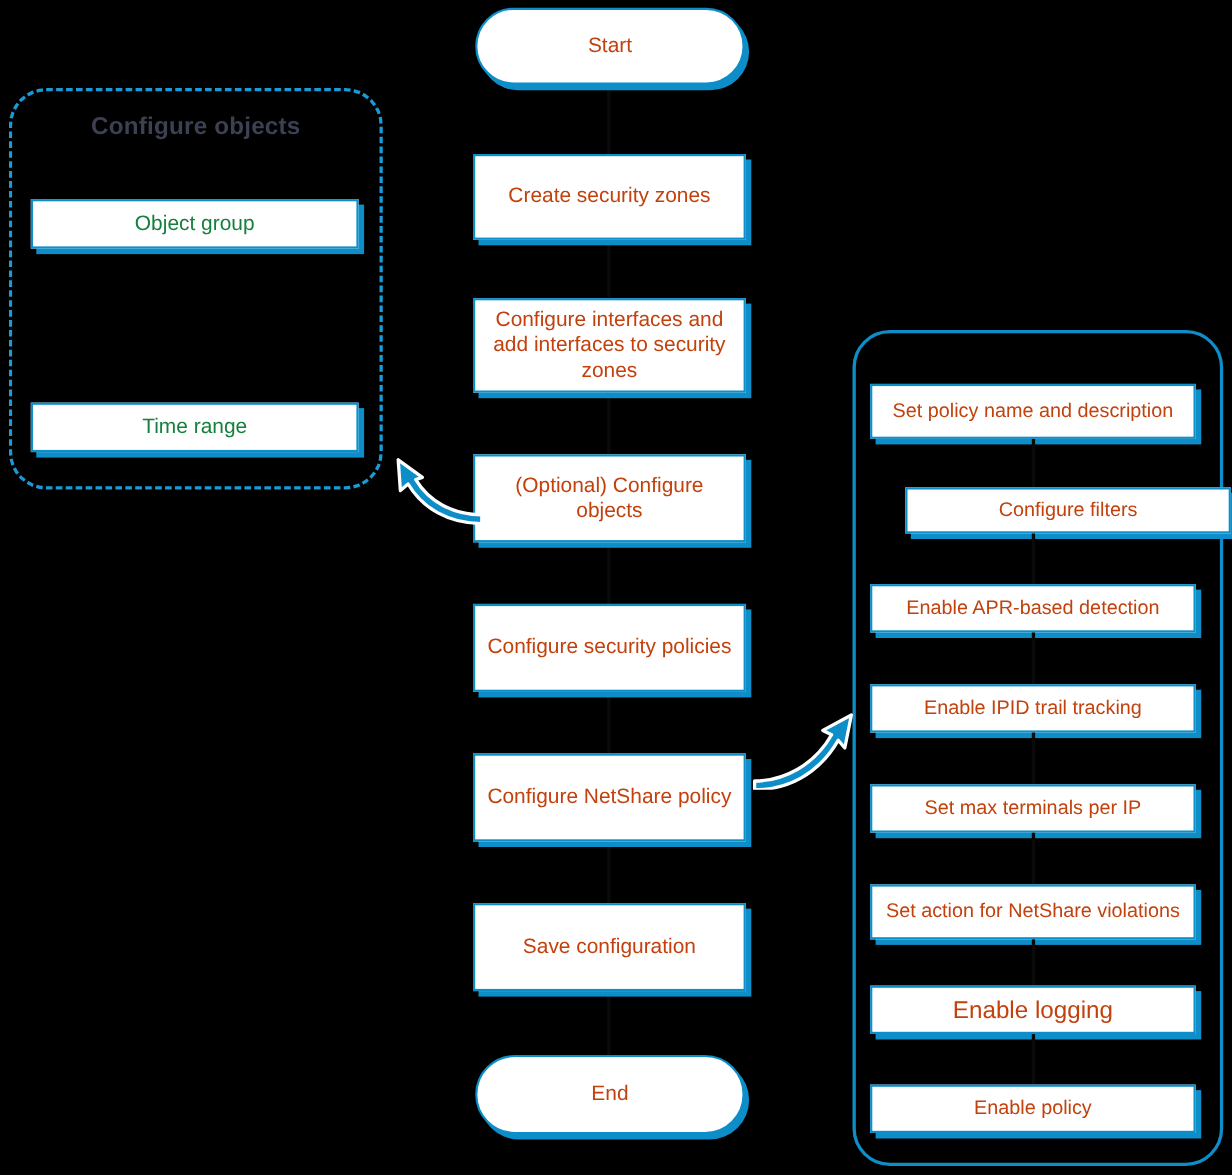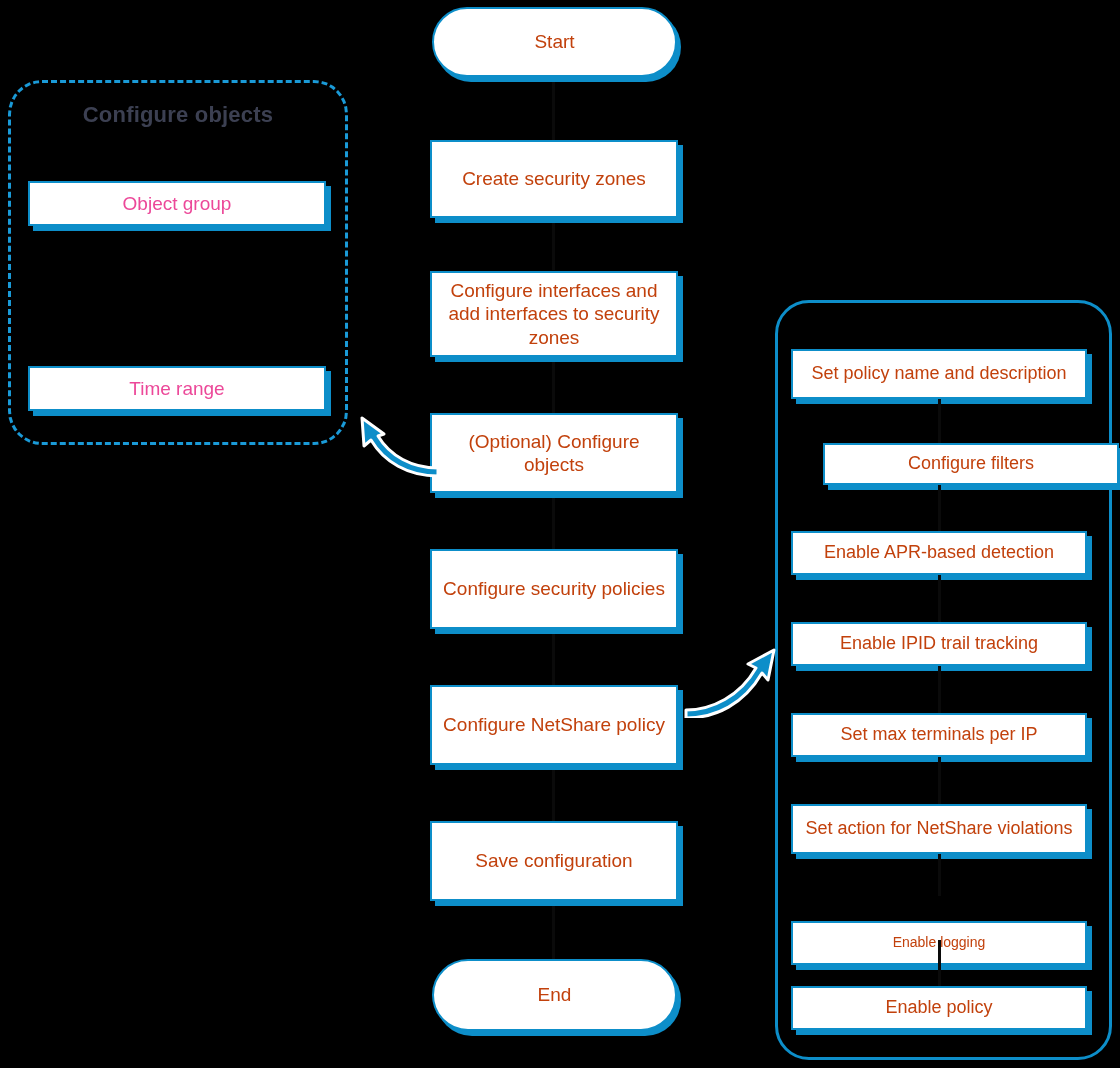--- a/index.html
+++ b/index.html
@@ -62,21 +62,21 @@
     position: absolute;
     width: 100%;
     text-align: center;
     font-weight: bold;
     font-size: 22px;
     color: #3c4052;
     letter-spacing: .2px;
   }
 
   
-  .node.slate { color: #ec4899; font-size: 19px; }
+  .node.slate { color: #15803d; font-size: 19px; }
 
   
   .conn {
     position: absolute;
     width: 3px;
     background: #0a0a0a;
   }
 
   
   .arrow {
@@ -165,21 +165,21 @@
   <div class="node" style="left:791px; top:713px; width:296px; height:44px; font-size:18px;">
     <span>Set max terminals per IP</span>
   </div>
   <div class="conn" style="left:938px; top:757px; height:47px;"></div>
 
   <div class="node" style="left:791px; top:804px; width:296px; height:50px; font-size:18px;">
     <span>Set action for NetShare violations</span>
   </div>
   <div class="conn" style="left:938px; top:854px; height:42px;"></div>
 
-  <div class="node" style="left:791px; top:896px; width:296px; height:44px; font-size:14px;margin-top:25px;">
+  <div class="node" style="left:791px; top:896px; width:296px; height:44px; font-size:22px;">
     <span>Enable logging</span>
   </div>
   <div class="conn" style="left:938px; top:940px; height:46px;"></div>
 
   <div class="node" style="left:791px; top:986px; width:296px; height:44px; font-size:18px;">
     <span>Enable policy</span>
   </div>
 
   <svg class="arrow" style="left:350px; top:412px;" width="90" height="66" viewBox="0 0 90 66">
     <path d="M 88 56 C 62 56 40 44 28 24 L 34 22 L 12 6 L 14 34 L 21 28 C 34 50 58 64 88 64 Z" fill="#0d8ec9" stroke="#ffffff" stroke-width="3" stroke-linejoin="round"></path>

